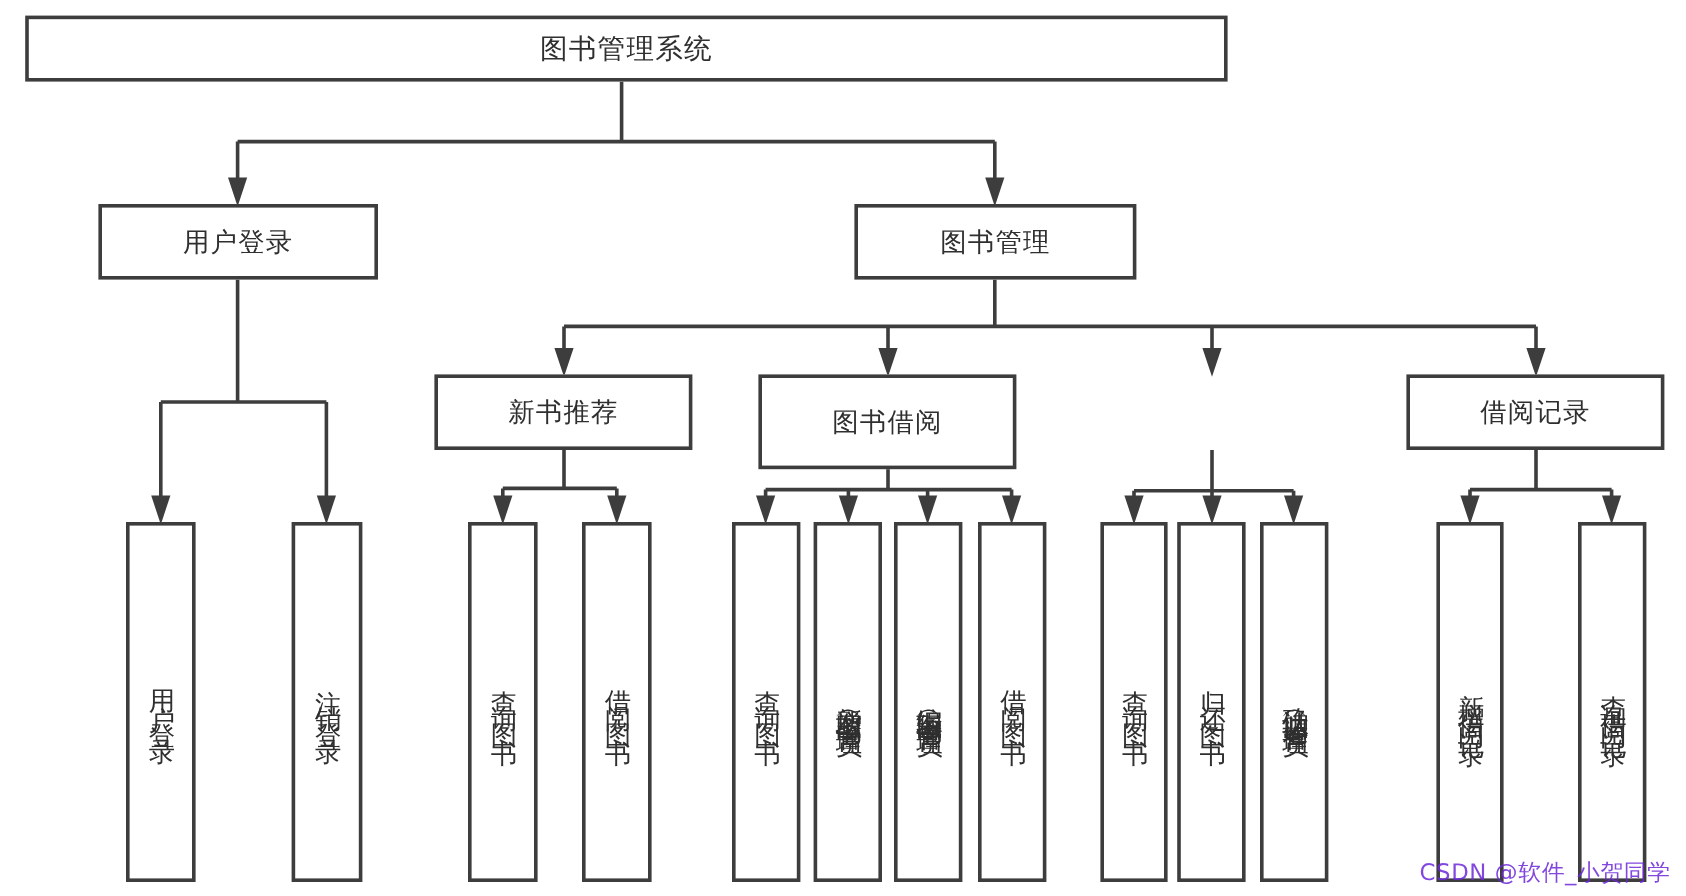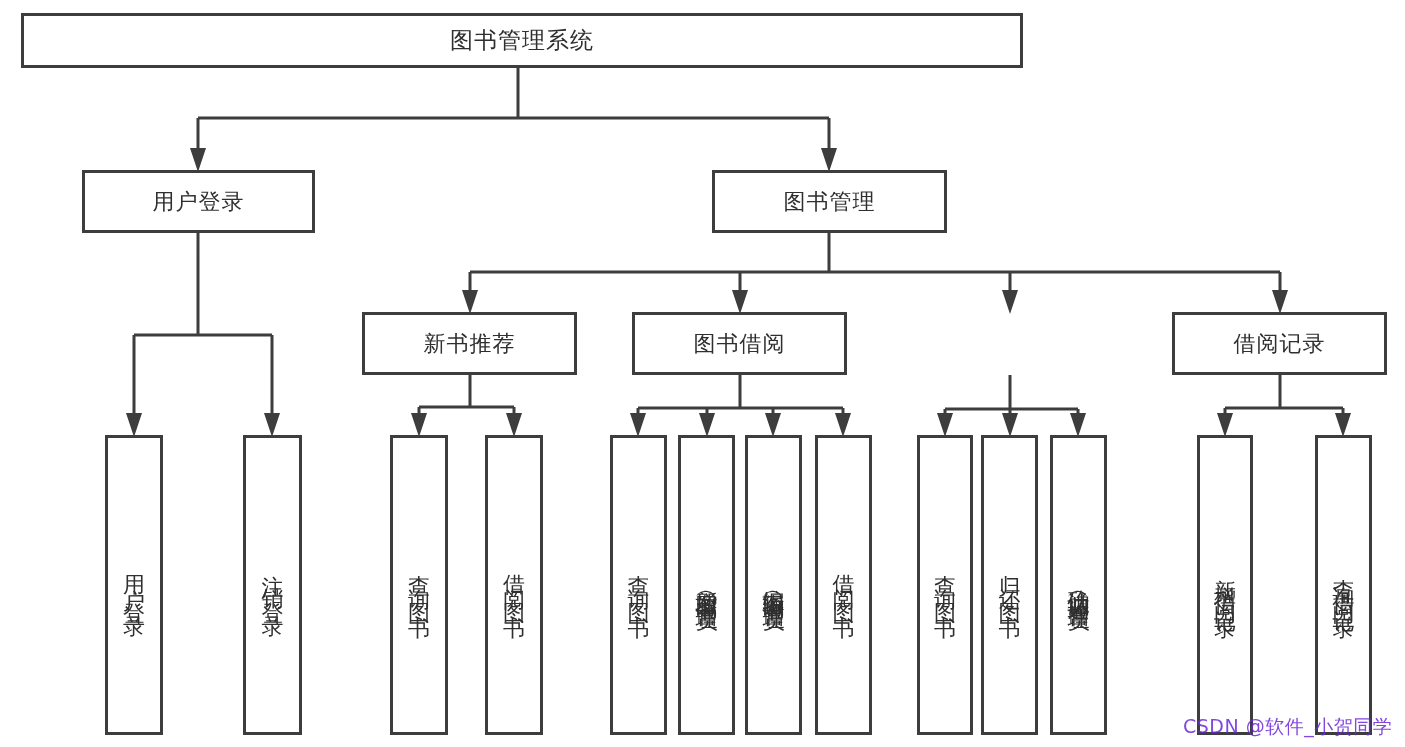--- a/index.html
+++ b/index.html
@@ -114,21 +114,21 @@
   <div class="hbox" style="left:82px; top:170px; width:233px; height:63px;">
     <span>用户登录</span>
   </div>
   <div class="hbox" style="left:712px; top:170px; width:235px; height:63px;">
     <span>图书管理</span>
   </div>
 
   <div class="hbox" style="left:362px; top:312px; width:215px; height:63px;">
     <span>新书推荐</span>
   </div>
-  <div class="hbox" style="left:632px; top:312px; width:215px; height:63px;font-family:Liberation Serif, serif;">
+  <div class="hbox" style="left:632px; top:312px; width:215px; height:79px;font-family:Liberation Serif, serif;">
     <span>图书借阅</span>
   </div>
   <div class="hbox" style="left:1172px; top:312px; width:215px; height:63px;">
     <span>借阅记录</span>
   </div>
 
   <div class="vbox" style="left:105px; top:435px; width:58px; height:300px;">
     <span class="vtext len4">用户登录</span>
   </div>
   <div class="vbox" style="left:243px; top:435px; width:59px; height:300px;">

